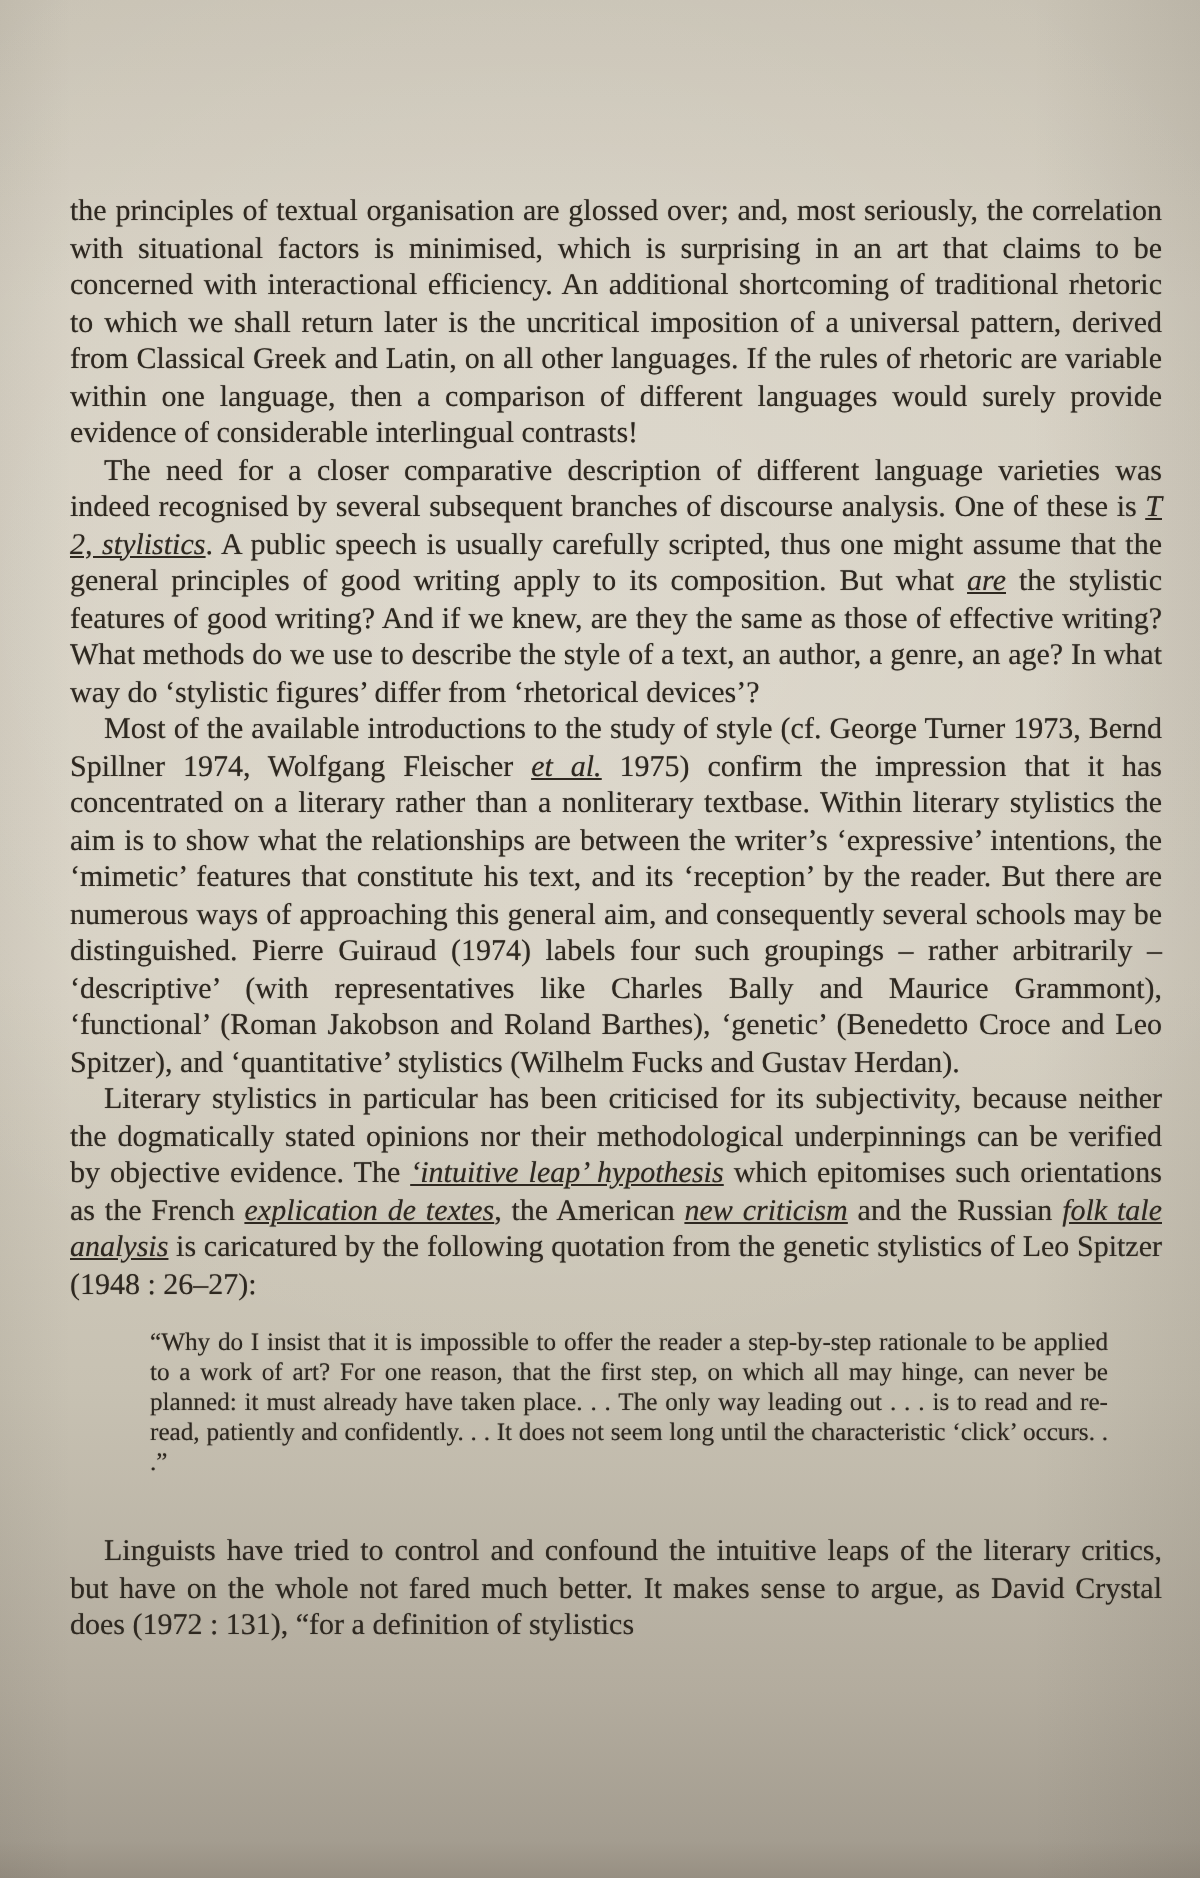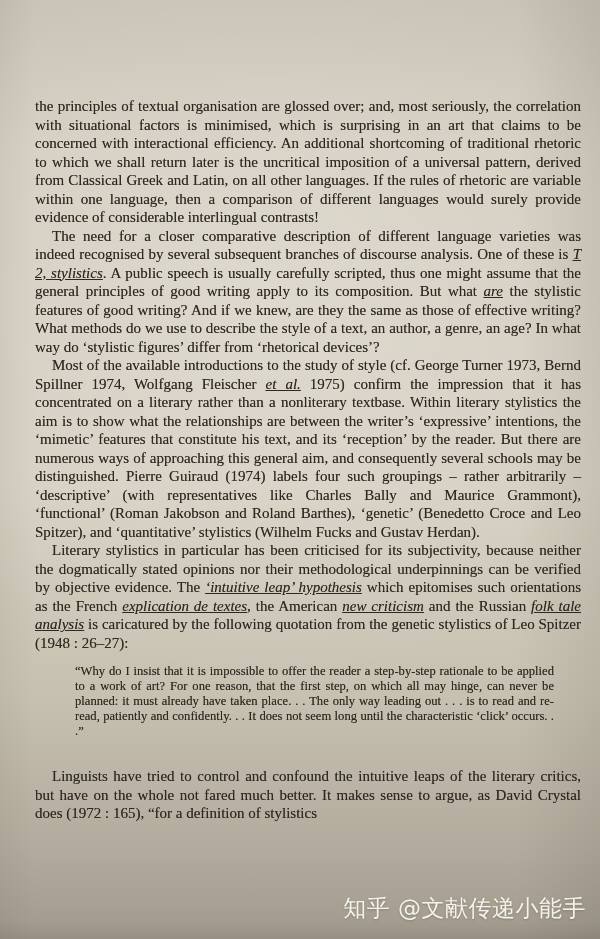--- a/index.html
+++ b/index.html
@@ -59,17 +59,16 @@
 <body>
 
 <div class="page">
 
   <div class="text-block" id="text-block">
       <div class="para"><span>the principles of textual organisation are glossed over; and, most seriously, the correlation with situational factors is minimised, which is surprising in an art that claims to be concerned with interactional efficiency. An additional shortcoming of traditional rhetoric to which we shall return later is the uncritical imposition of a universal pattern, derived from Classical Greek and Latin, on all other languages. If the rules of rhetoric are variable within one language, then a comparison of different languages would surely provide evidence of considerable interlingual contrasts!</span></div>
       <div class="para indent"><span>The need for a closer comparative description of different language varieties was indeed recognised by several subsequent branches of discourse analysis. One of these is </span><em>T 2, stylistics</em><span>. A public speech is usually carefully scripted, thus one might assume that the general principles of good writing apply to its composition. But what </span><em>are</em><span> the stylistic features of good writing? And if we knew, are they the same as those of effective writing? What methods do we use to describe the style of a text, an author, a genre, an age? In what way do ‘stylistic figures’ differ from ‘rhetorical devices’?</span></div>
       <div class="para indent"><span>Most of the available introductions to the study of style (cf. George Turner 1973, Bernd Spillner 1974, Wolfgang Fleischer </span><em>et al.</em><span> 1975) confirm the impression that it has concentrated on a literary rather than a nonliterary textbase. Within literary stylistics the aim is to show what the relationships are between the writer’s ‘expressive’ intentions, the ‘mimetic’ features that constitute his text, and its ‘reception’ by the reader. But there are numerous ways of approaching this general aim, and consequently several schools may be distinguished. Pierre Guiraud (1974) labels four such groupings – rather arbitrarily – ‘descriptive’ (with representatives like Charles Bally and Maurice Grammont), ‘functional’ (Roman Jakobson and Roland Barthes), ‘genetic’ (Benedetto Croce and Leo Spitzer), and ‘quantitative’ stylistics (Wilhelm Fucks and Gustav Herdan).</span></div>
       <div class="para indent"><span>Literary stylistics in particular has been criticised for its subjectivity, because neither the dogmatically stated opinions nor their methodological underpinnings can be verified by objective evidence. The </span><em>‘intuitive leap’ hypothesis</em><span> which epitomises such orientations as the French </span><em>explication de textes</em><span>, the American </span><em>new criticism</em><span> and the Russian </span><em>folk tale analysis</em><span> is caricatured by the following quotation from the genetic stylistics of Leo Spitzer (1948 : 26–27):</span></div>
       <div class="quote"><span>“Why do I insist that it is impossible to offer the reader a step-by-step rationale to be applied to a work of art? For one reason, that the first step, on which all may hinge, can never be planned: it must already have taken place. . . The only way leading out . . . is to read and re-read, patiently and confidently. . . It does not seem long until the characteristic ‘click’ occurs. . .”</span></div>
-      <div class="para indent"><span>Linguists have tried to control and confound the intuitive leaps of the literary critics, but have on the whole not fared much better. It makes sense to argue, as David Crystal does (1972 : 165), “for a definition of stylistics</span></div>
+      <div class="para indent"><span>Linguists have tried to control and confound the intuitive leaps of the literary critics, but have on the whole not fared much better. It makes sense to argue, as David Crystal does (1972 : 131), “for a definition of stylistics</span></div>
     </div>
 
-  <div class="watermark">知乎 @文献传递小能手</div>
 </div>
 
 </body></html>

